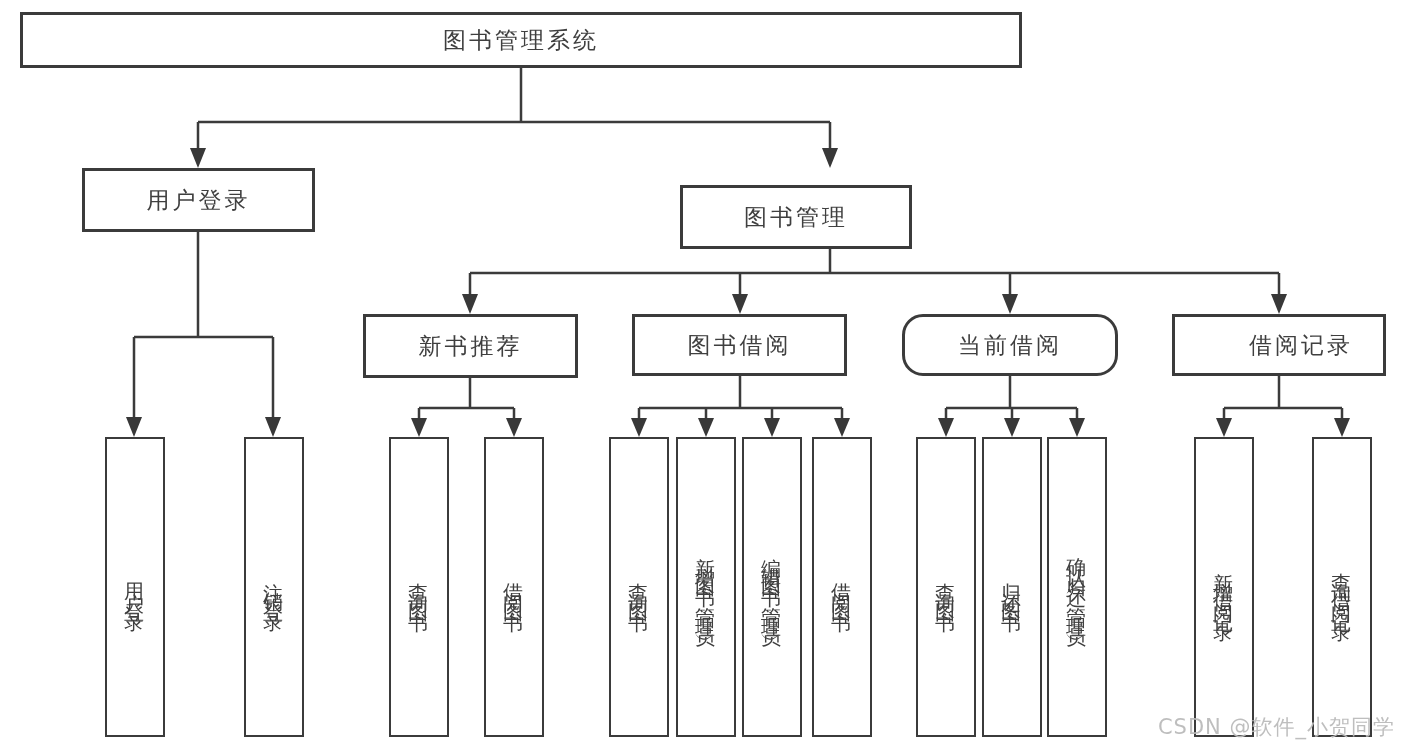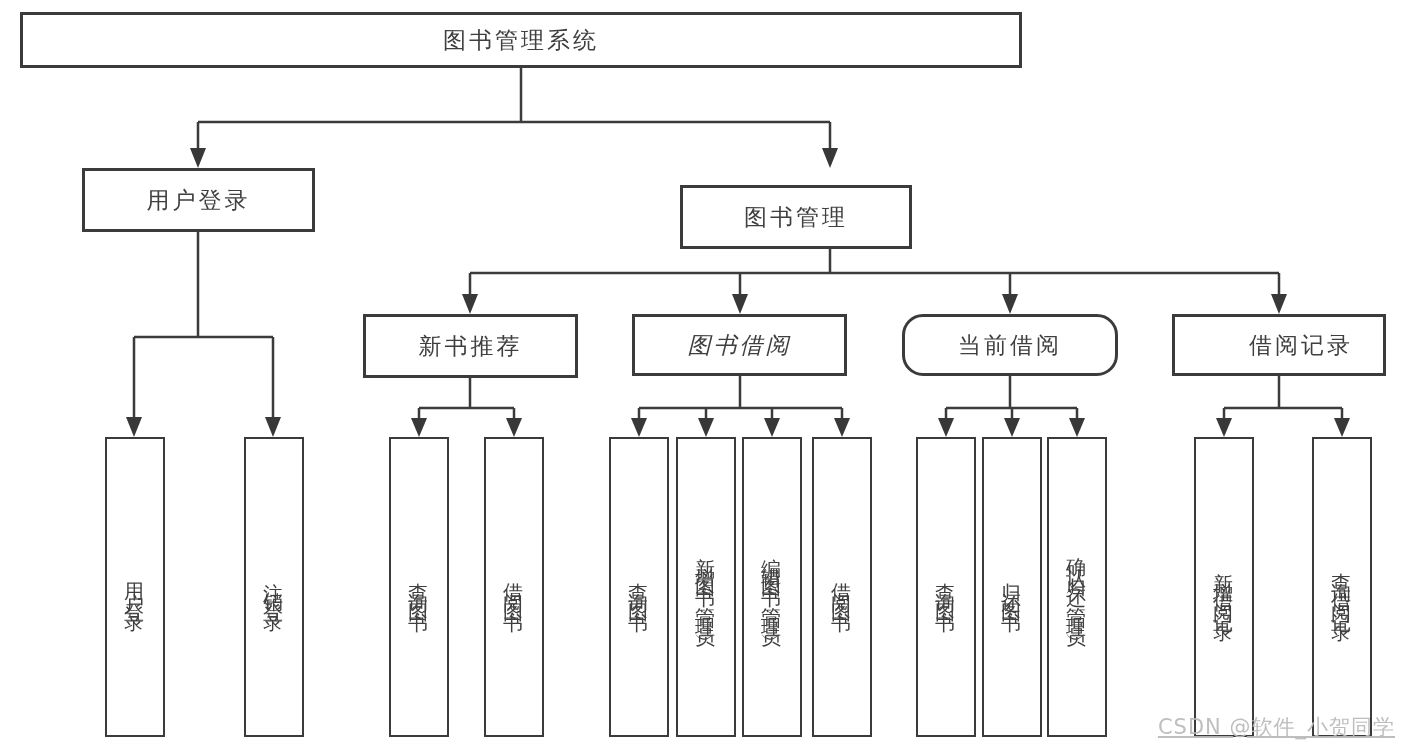--- a/index.html
+++ b/index.html
@@ -41,21 +41,20 @@
     color:#3f3f3f;
   }
   .watermark{
     position:absolute;
     right:10px;bottom:6px;
     font-size:21px;
     letter-spacing:1px;
     color:rgba(187,187,187,0.95);
     z-index:6;
     white-space:nowrap;
-    text-decoration:underline;
   }
   .cline{stroke:#3b3b3b;stroke-width:2.5;fill:none;}
   .ahead{fill:#383838;stroke:none;}
 </style>
 </head>
 <body>
 
 <div id="canvas">
 
   <svg id="connectors" viewBox="0 0 1405 747" xmlns="http://www.w3.org/2000/svg">
@@ -107,21 +106,21 @@
       <polygon class="ahead" points="1334,418 1350,418 1342,437"></polygon>
     </g>
   </svg>
 
   <div class="node hbox" style="left:20px;top:12px;width:1002px;height:56px;">图书管理系统</div>
 
   <div class="node hbox" style="left:82px;top:168px;width:233px;height:64px;">用户登录</div>
   <div class="node hbox" style="left:680px;top:168px;width:232px;height:64px;margin-top:17px;">图书管理</div>
 
   <div class="node hbox" style="left:363px;top:314px;width:215px;height:64px;">新书推荐</div>
-  <div class="node hbox" style="left:632px;top:314px;width:215px;height:62px;font-style:italic;">图书借阅</div>
+  <div class="node hbox" style="left:632px;top:314px;width:215px;height:62px;">图书借阅</div>
   <div class="node hbox" style="left:902px;top:314px;width:216px;height:62px;border-radius:21px;">当前借阅</div>
   <div class="node hbox" style="left:1172px;top:314px;width:214px;height:62px;padding-left:44px;">借阅记录</div>
 
   <div class="node vbox" style="left:105px;">
     <span class="vtext">用户登录</span>
   </div>
   <div class="node vbox" style="left:244px;">
     <span class="vtext">注销登录</span>
   </div>
 

